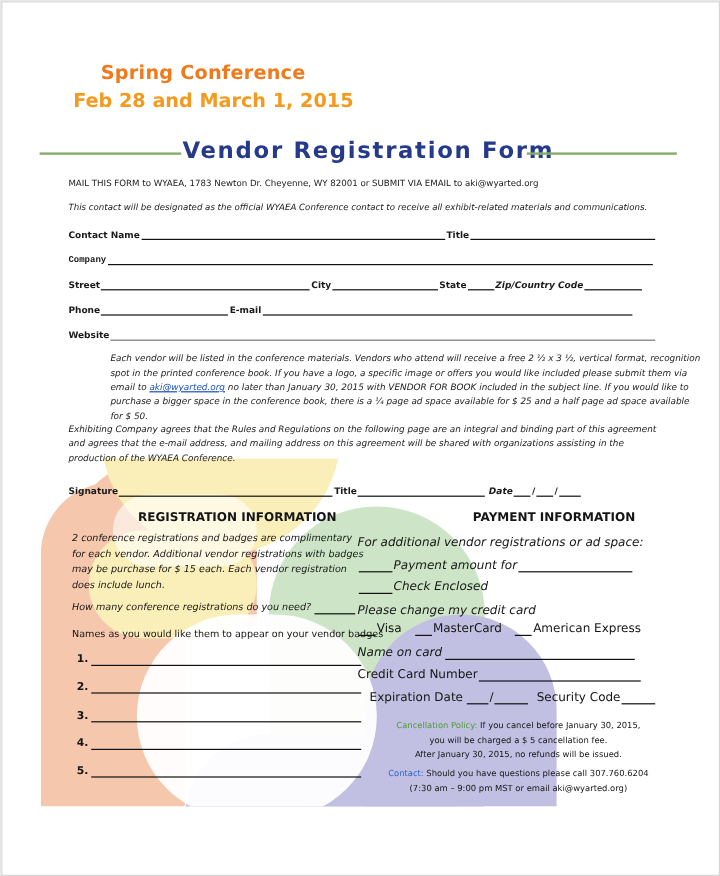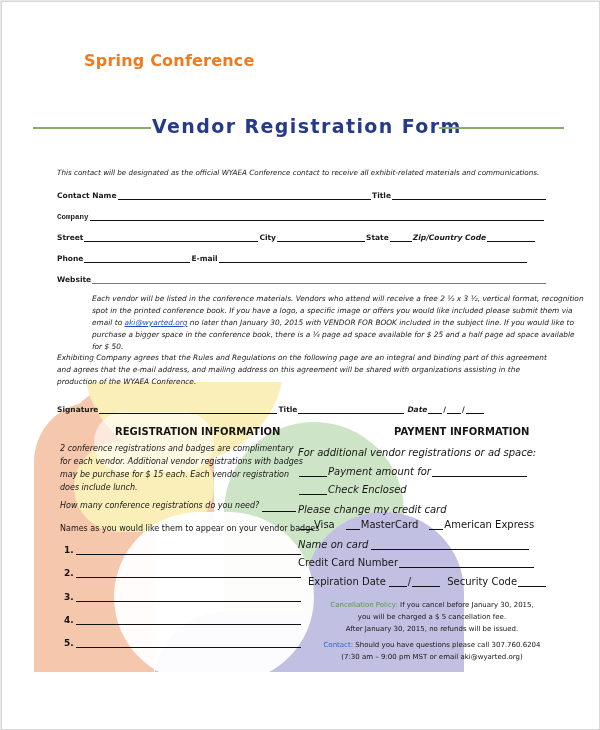--- a/index.html
+++ b/index.html
@@ -54,25 +54,27 @@
     <div class="shape yellow" style="left:50px;top:-20px;width:200px;height:100px;border-radius:0 0 100px 100px;"></div>
     <div class="shape yellow" style="left:40px;top:60px;width:140px;height:90px;border-radius:70px;"></div>
     <div class="shape green" style="left:190px;top:40px;width:180px;height:250px;border-radius:120px 120px 40px 40px;"></div>
     <div class="shape purple" style="left:120px;top:230px;width:250px;height:70px;border-radius:70px 70px 0 0;"></div>
     <div class="shape purple" style="left:270px;top:130px;width:160px;height:160px;border-radius:100px 100px 0 0;"></div>
     <div class="shape" style="left:80px;top:130px;width:200px;height:170px;background:#fff;border-radius:100px;opacity:0.95;"></div>
     <div class="shape" style="left:60px;top:30px;width:120px;height:60px;background:#fff;border-radius:60px;opacity:0.6;"></div>
   </div>
 
   <div class="abs conf-title">Spring Conference</div>
+  <div class="abs conf-date">Feb 28 and March 1, 2015</div>
 
   <div class="rule" style="left:31px;top:125px;width:118px;"></div>
   <div class="abs form-title">Vendor Registration Form</div>
   <div class="rule" style="left:437px;top:125px;width:125px;"></div>
 
+  <div class="abs small" style="left:55px;top:145px;">MAIL THIS FORM to WYAEA, 1783 Newton Dr. Cheyenne, WY 82001 or SUBMIT VIA EMAIL to aki@wyarted.org</div>
   <div class="abs small" style="left:55px;top:165px;font-style:italic;">This contact will be designated as the official WYAEA Conference contact to receive all exhibit-related materials and communications.</div>
 
   <div class="field-row" style="top:186px;">
     <span class="lbl">Contact Name</span>
     <span class="blank" style="width:270px;"></span>
     <span class="lbl">Title</span>
     <span class="blank" style="width:164px;"></span>
   </div>
   <div class="field-row" style="top:207px;font-family:Liberation Mono, monospace;">
     <span class="lbl">Company</span>

